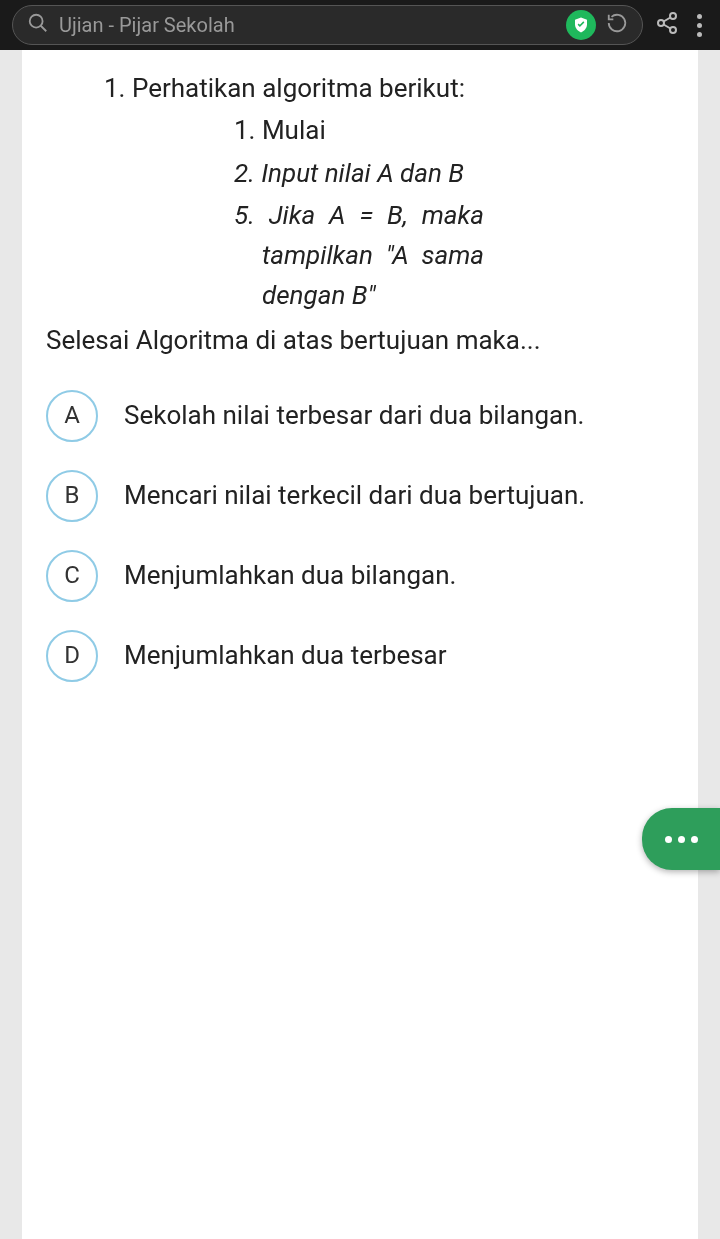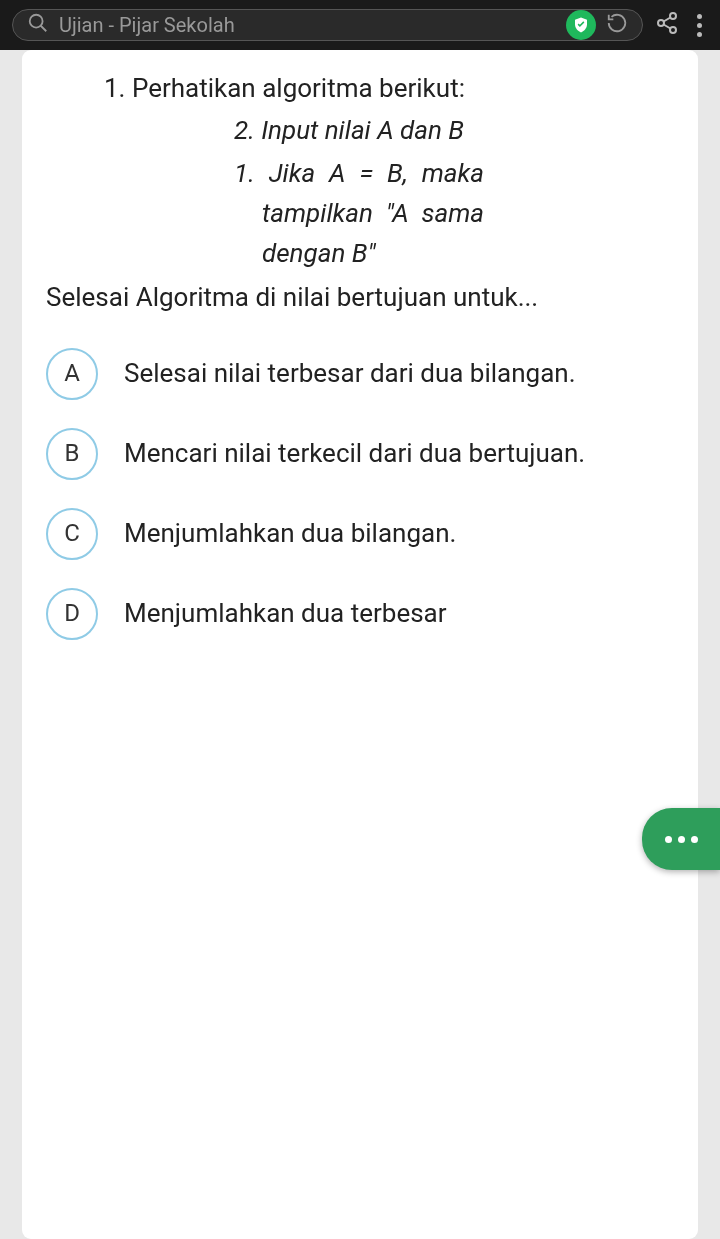--- a/index.html
+++ b/index.html
@@ -17,21 +17,21 @@
     display: flex;
     align-items: center;
     padding: 0 12px;
     gap: 12px;
   }
   .url-bar {
     flex: 1;
     background: #2a2a2a;
     border: 1px solid #555;
     border-radius: 24px;
-    height: 32px;
+    height: 40px;
     display: flex;
     align-items: center;
     padding: 0 14px;
     gap: 10px;
     color: #888;
     font-size: 20px;
     overflow: hidden;
   }
   .url-bar .search-ic svg { width: 22px; height: 22px; }
   .url-text { color: #999; white-space: nowrap; flex: 1; overflow: hidden; }
@@ -53,21 +53,20 @@
     padding: 0;
   }
   .content-card {
     background: #fff;
     margin: 0 22px;
     padding: 18px 24px 40px;
     font-size: 26px;
     line-height: 1.55;
     color: #222;
     height: 100%;
-    border-radius: 9px;
   }
   .q-line { padding-left: 86px; text-indent: -28px; margin-bottom: 2px; }
   .algo-item {
     padding-left: 216px;
     text-indent: -28px;
     margin-bottom: 2px;
     text-align: justify;
     padding-right: 190px;
   }
   .algo-item.narrow { padding-right: 190px; font-style: italic; }
@@ -155,28 +154,29 @@
   <div class="menu-dots">
     <span></span>
       <span></span>
       <span></span>
   </div>
 </div>
 
 <div class="content-outer">
   <div class="content-card">
     <div class="q-line">1. Perhatikan algoritma berikut:</div>
+    <div class="algo-item">1. Mulai</div>
     <div class="algo-item narrow">2. Input nilai A dan B</div>
-    <div class="algo-item narrow">1. Jika A = B, maka tampilkan "A sama dengan B"</div>
-    <div class="footer-text">Selesai Algoritma di nilai bertujuan untuk...</div>
+    <div class="algo-item narrow">5. Jika A = B, maka tampilkan "A sama dengan B"</div>
+    <div class="footer-text">Selesai Algoritma di atas bertujuan maka...</div>
 
     <div class="options">
       <div class="option-row">
         <div class="opt-circle">A</div>
-        <div class="opt-text">Selesai nilai terbesar dari dua bilangan.</div>
+        <div class="opt-text">Sekolah nilai terbesar dari dua bilangan.</div>
       </div>
       <div class="option-row">
         <div class="opt-circle">B</div>
         <div class="opt-text">Mencari nilai terkecil dari dua bertujuan.</div>
       </div>
       <div class="option-row">
         <div class="opt-circle">C</div>
         <div class="opt-text">Menjumlahkan dua bilangan.</div>
       </div>
       <div class="option-row">

